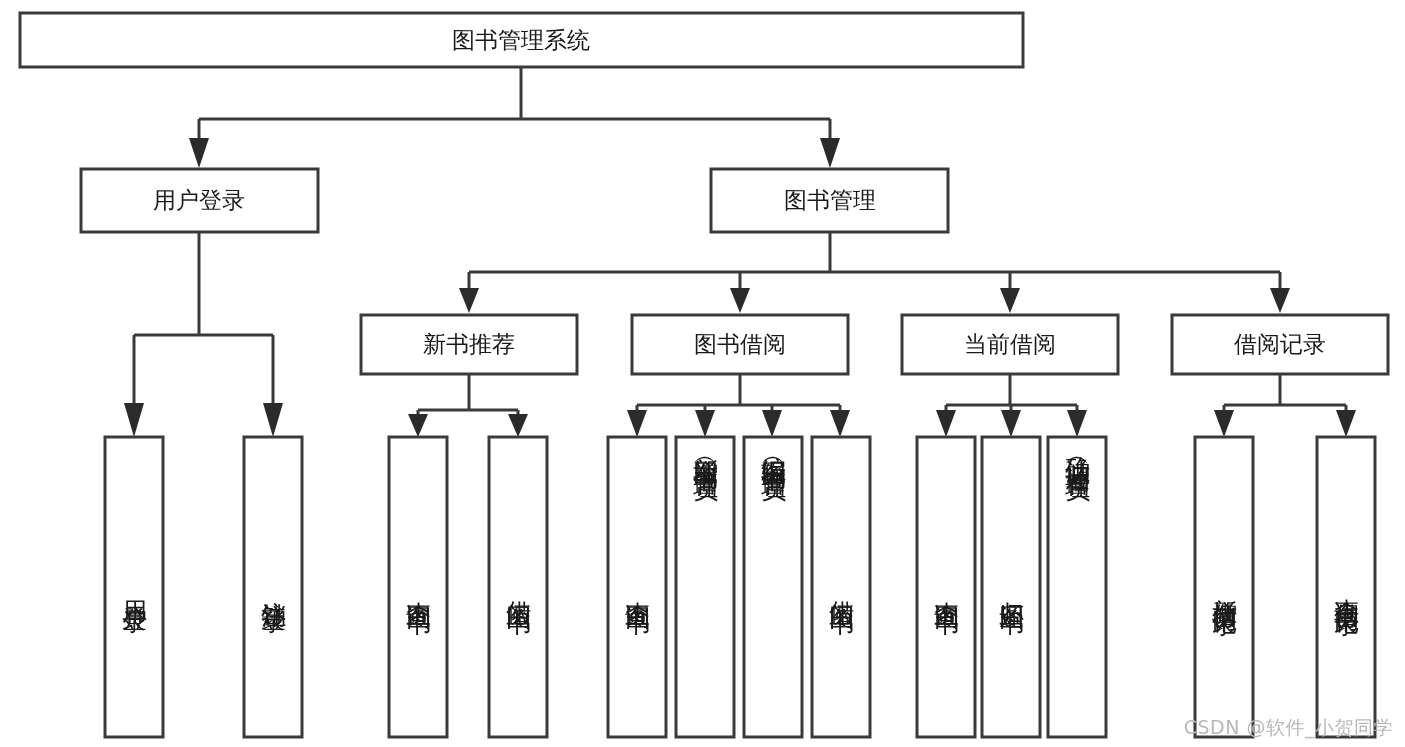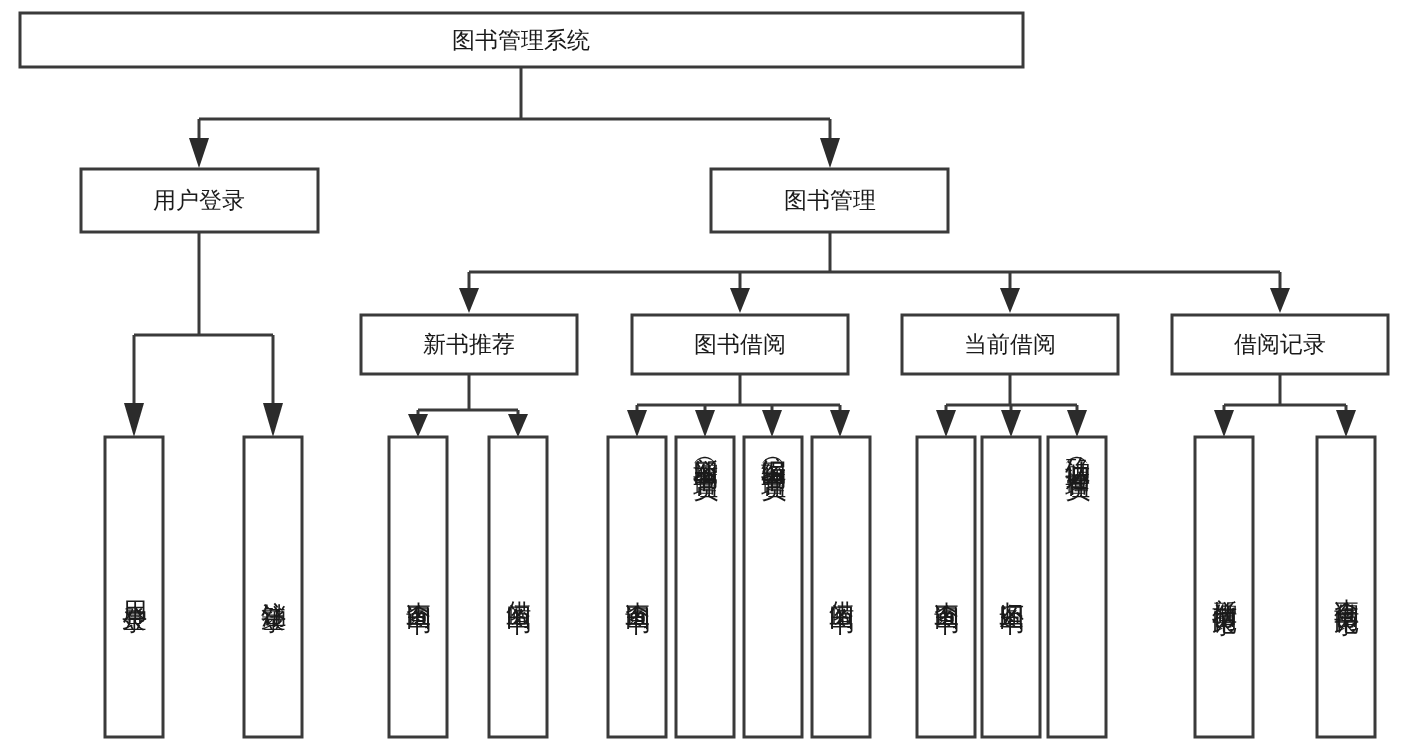--- a/index.html
+++ b/index.html
@@ -230,14 +230,15 @@
     <span class="leaf-label">确认归还（管理员）</span>
   </div>
 
   <div class="leaf-label-wrap" style="left:1195px; top:437px; width:58px; height:300px;">
     <span class="leaf-label">新增借阅记录</span>
   </div>
   <div class="leaf-label-wrap" style="left:1317px; top:437px; width:58px; height:300px;">
     <span class="leaf-label">查询借阅记录</span>
   </div>
 
+  <div class="watermark">CSDN @软件_小贺同学</div>
 
 </div>
 
 </body></html>

